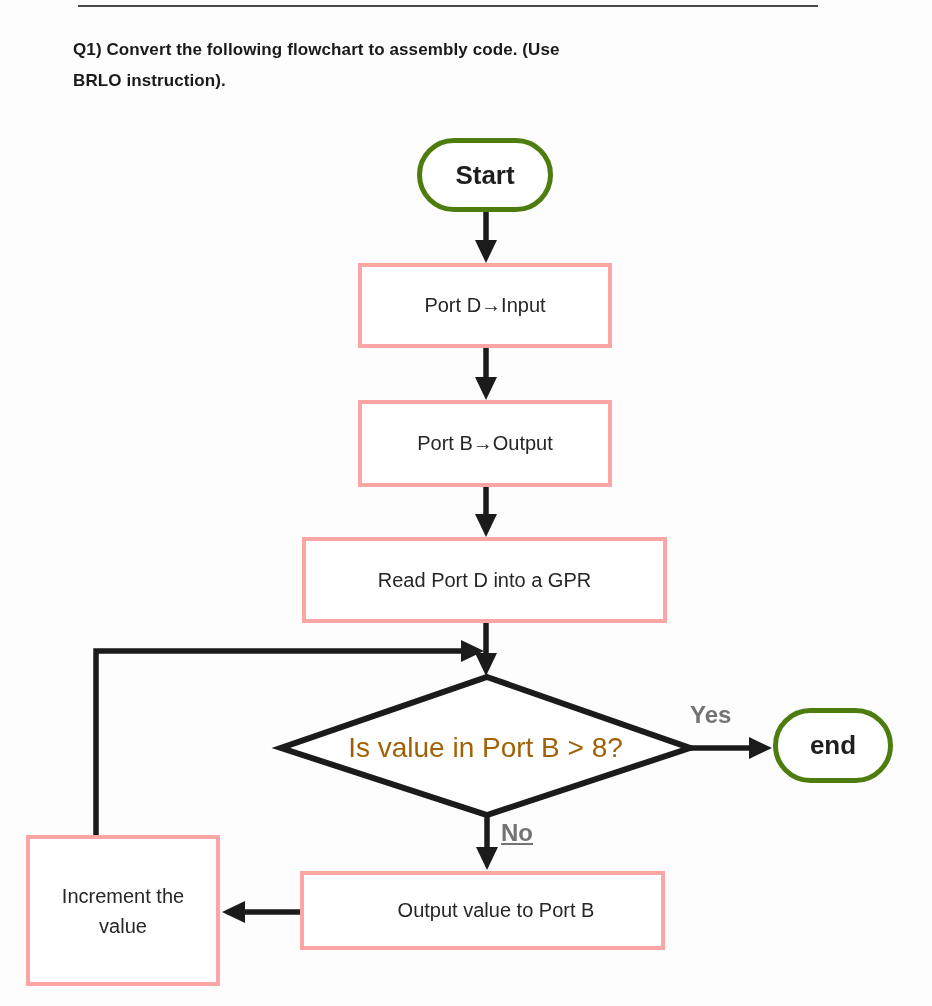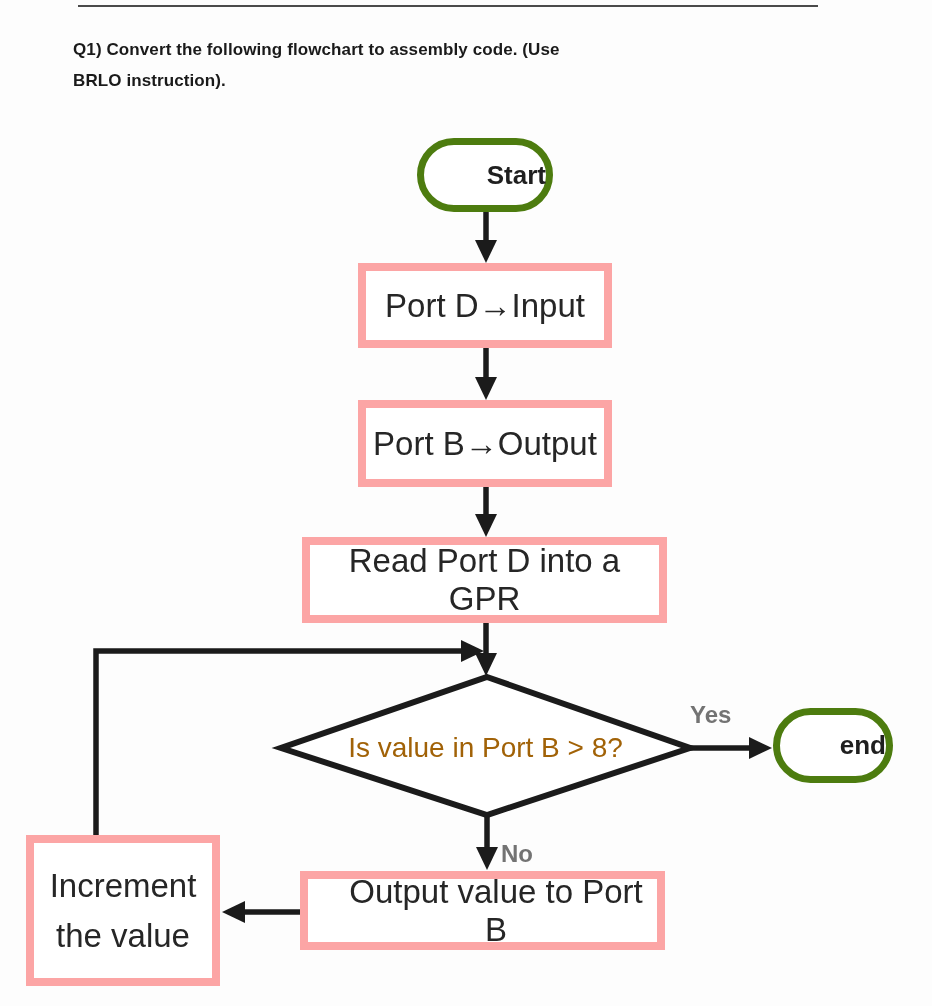--- a/index.html
+++ b/index.html
@@ -45,31 +45,30 @@
     z-index: 2;
     background: #ffffff;
     display: flex;
     align-items: center;
     justify-content: center;
     text-align: center;
     color: #262626;
     box-sizing: border-box;
   }
   .process {
-    border: 8px solid #fca5a5;
-    font-size: 33px;
+    border: 4px solid #fca5a5;
+    font-size: 20px;
     text-align: center;
   }
   .terminator {
-    border: 7px solid #4d7c0f;
+    border: 5px solid #4d7c0f;
     border-radius: 38px;
     font-size: 26px;
     font-weight: bold;
     color: #1f1f1f;
-    justify-content: flex-end;
   }
   .diamond-label {
     position: absolute;
     z-index: 3;
     display: flex;
     align-items: center;
     justify-content: center;
     text-align: center;
     font-size: 28px;
     color: #a16207;
@@ -155,15 +154,15 @@
   <div class="node process" style="left:300px; top:871px; width:365px; height:79px;padding-left:27px;">
     <span class="label-inner">Output value to Port B</span>
   </div>
 
   <div class="node process" style="left:26px; top:835px; width:194px; height:151px; line-height:1.5;">
     <span class="label-inner" style="width:150px;">Increment the value</span>
   </div>
 
   <div class="edge-label" style="left:690px; top:701px;">Yes</div>
 
-  <div class="edge-label" style="left:501px; top:840px;">No</div>
+  <div class="edge-label" style="left:501px; top:819px;text-decoration:underline;">No</div>
 
 </div>
 
 </body></html>

